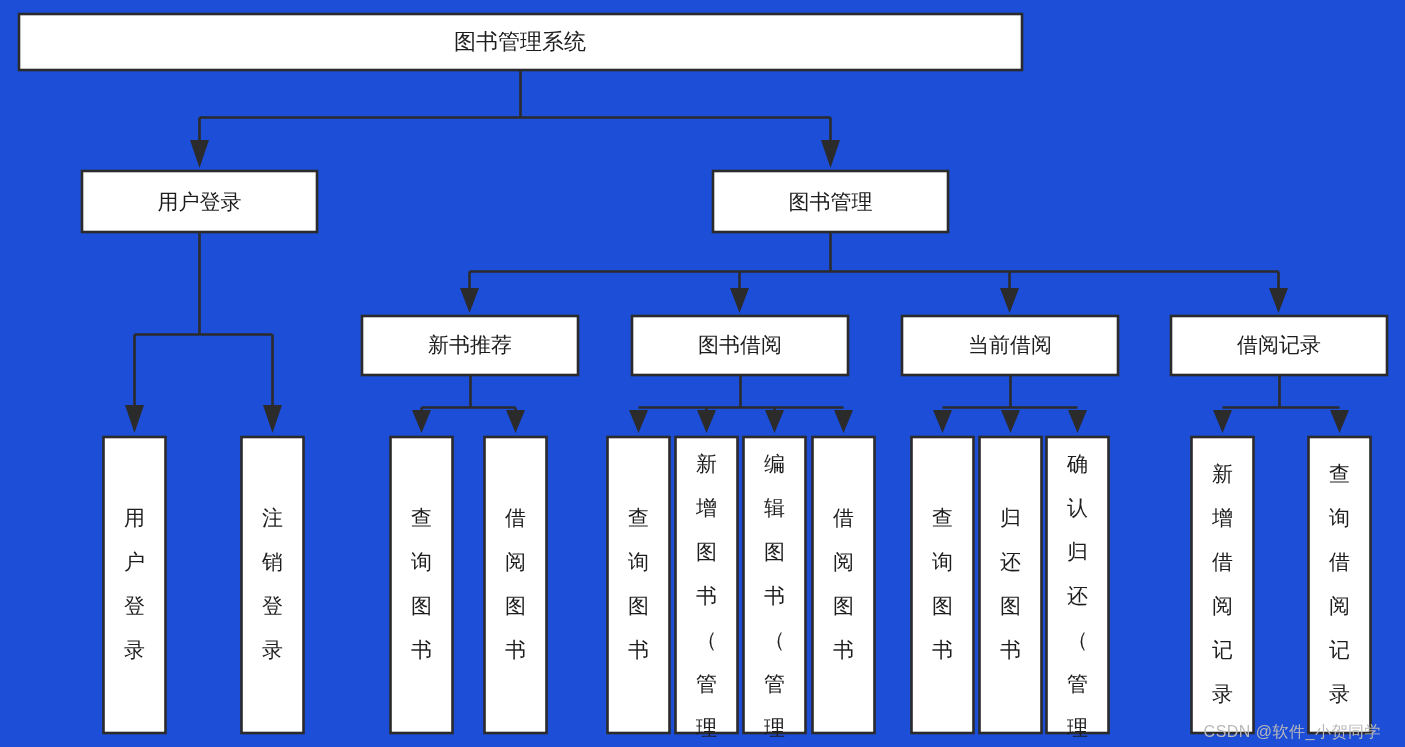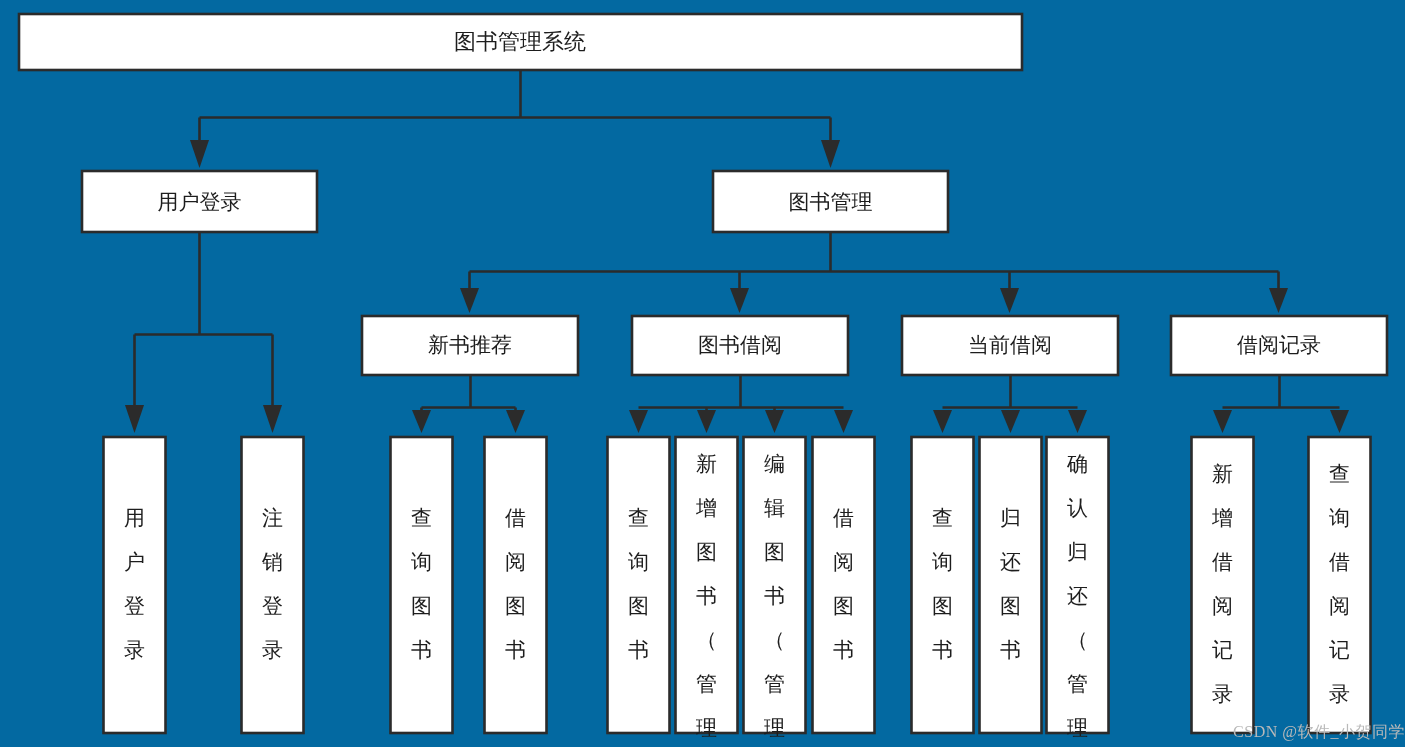--- a/index.html
+++ b/index.html
@@ -11,21 +11,21 @@
   body {
     width: 1405px;
     height: 747px;
     font-family: "DejaVu Sans", "Liberation Sans", sans-serif;
     overflow: hidden;
   }
   #diagram-root {
     position: relative;
     width: 1405px;
     height: 747px;
-    background: #0369a1;
+    background: #1d4ed8;
   }
   svg#tree-svg {
     position: absolute;
     left: 0;
     top: 0;
     width: 1405px;
     height: 747px;
     display: block;
   }
   .node-box {
@@ -60,23 +60,23 @@
   }
   .leaf-label-char {
     fill: #1d1d1d;
     font-family: "DejaVu Sans", "Liberation Sans", sans-serif;
     font-size: 21px;
     text-anchor: middle;
     dominant-baseline: middle;
   }
   .watermark {
     position: absolute;
-    right: 0;
+    right: 24px;
     bottom: 4px;
-    font-family: Liberation Serif, serif;
+    font-family: Liberation Sans, sans-serif;
     font-size: 16px;
     color: #b9b9b9;
     letter-spacing: 0.5px;
     white-space: nowrap;
     user-select: none;
   }
 </style>
 </head>
 <body>
 

